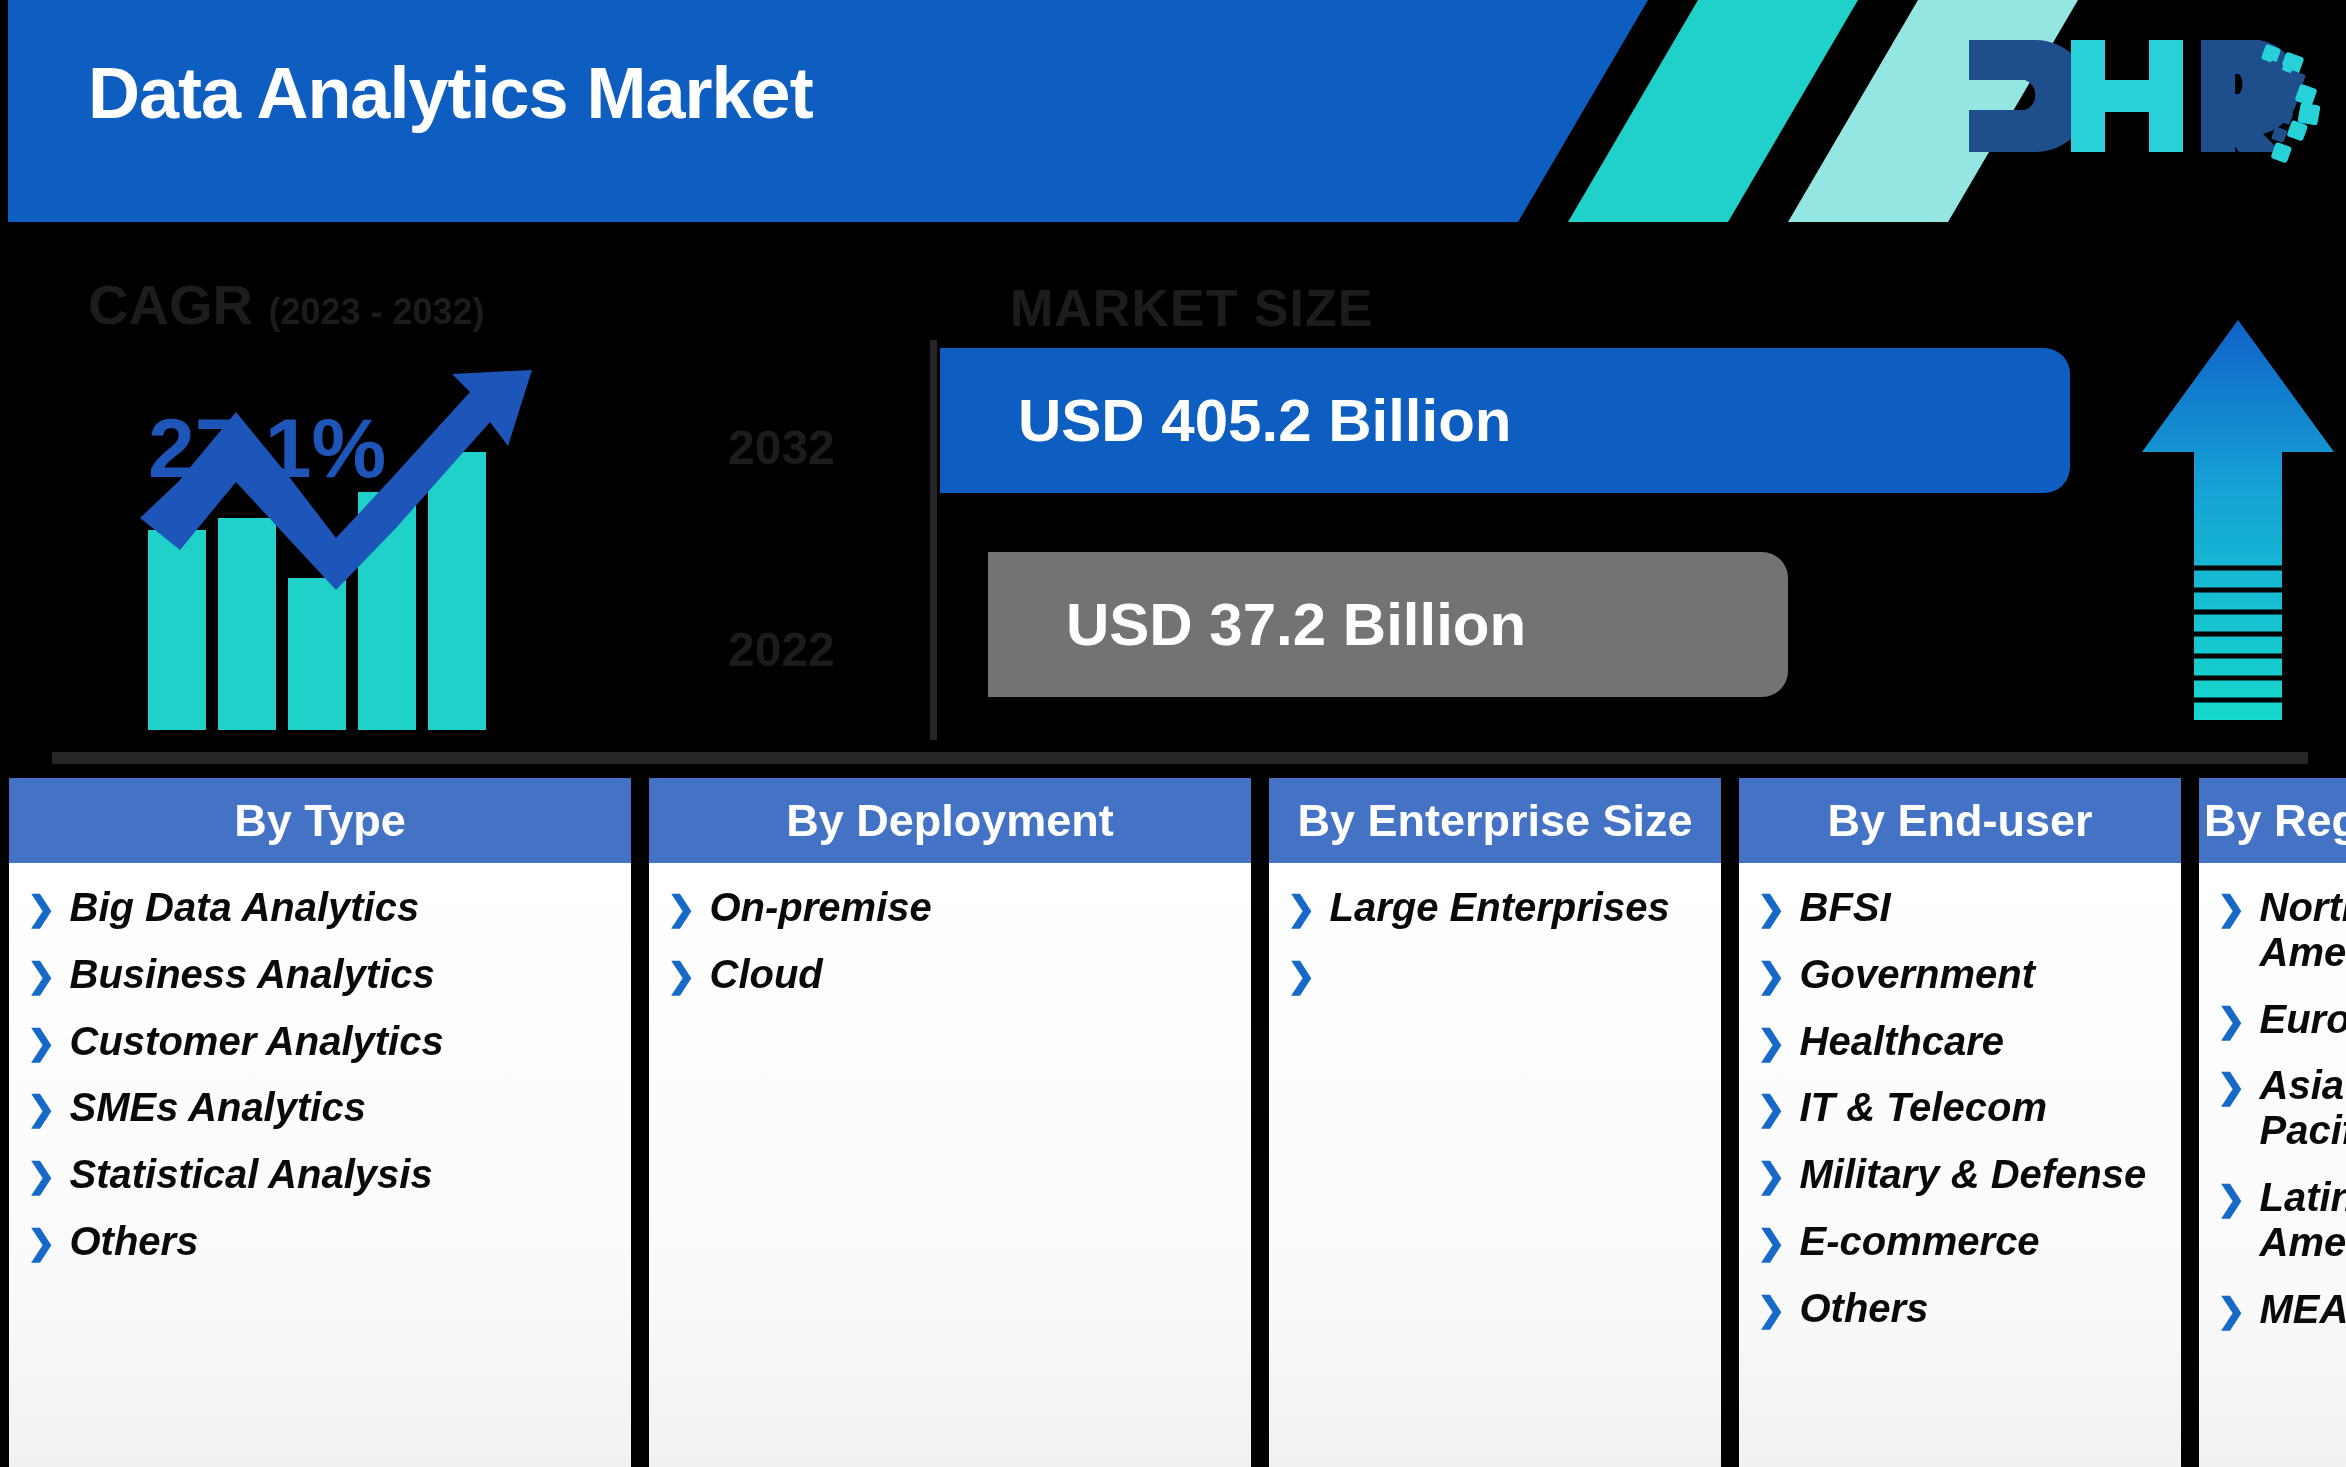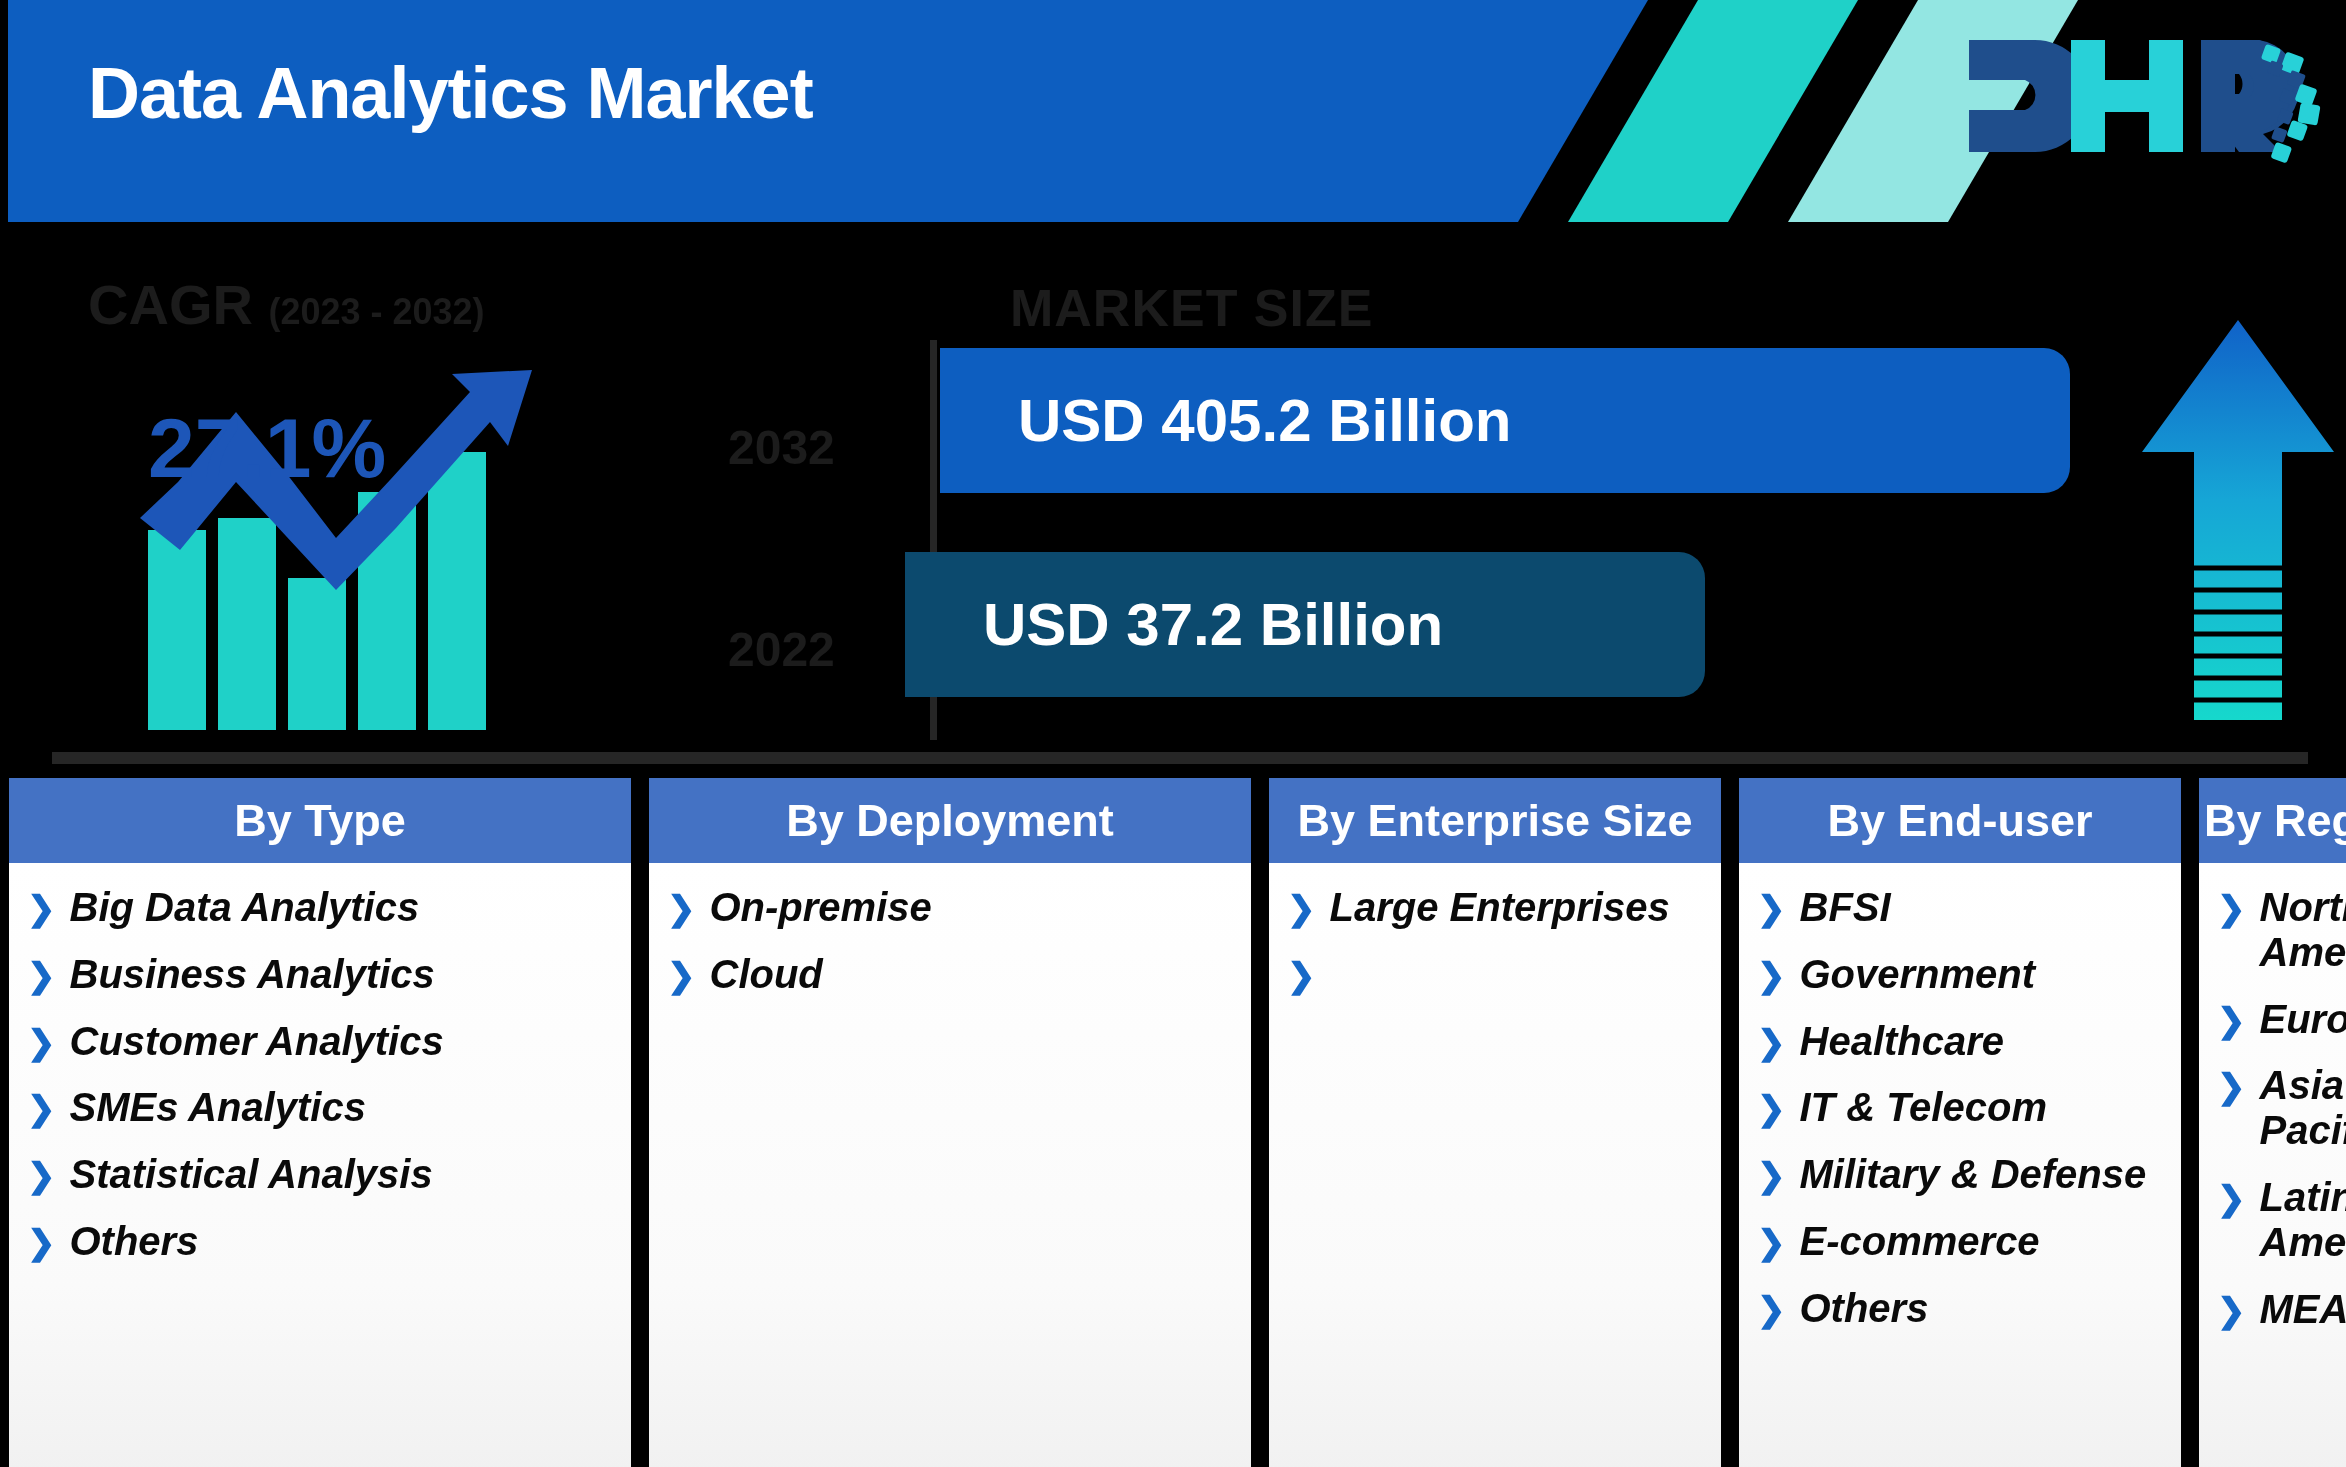--- a/index.html
+++ b/index.html
@@ -68,21 +68,21 @@
   .ms-bar {
     position:absolute; height:145px;
     border-radius:0 26px 26px 0;
     display:flex; align-items:center;
   }
   .ms-bar span {
     color:#fff; font-weight:bold; font-size:60px; margin-left:78px;
     white-space:nowrap;
   }
   .ms-bar-2032 { left:940px; top:348px; width:1130px; background:#0D5EC0; }
-  .ms-bar-2022 { left:905px; top:552px; width:800px; background:#0c4a6e;text-align:right; }
+  .ms-bar-2022 { left:988px; top:552px; width:800px; background:#737373;text-align:right; }
   .ms-year-2032 { left:728px; top:420px; }
   .ms-year-2022 { left:728px; top:622px; }
 
   
   .big-arrow { position:absolute; left:2138px; top:320px; width:200px; height:400px; }
 
   
   .divider {
     position:absolute; left:52px; top:752px; width:2256px; height:12px;
     background:#262626;

